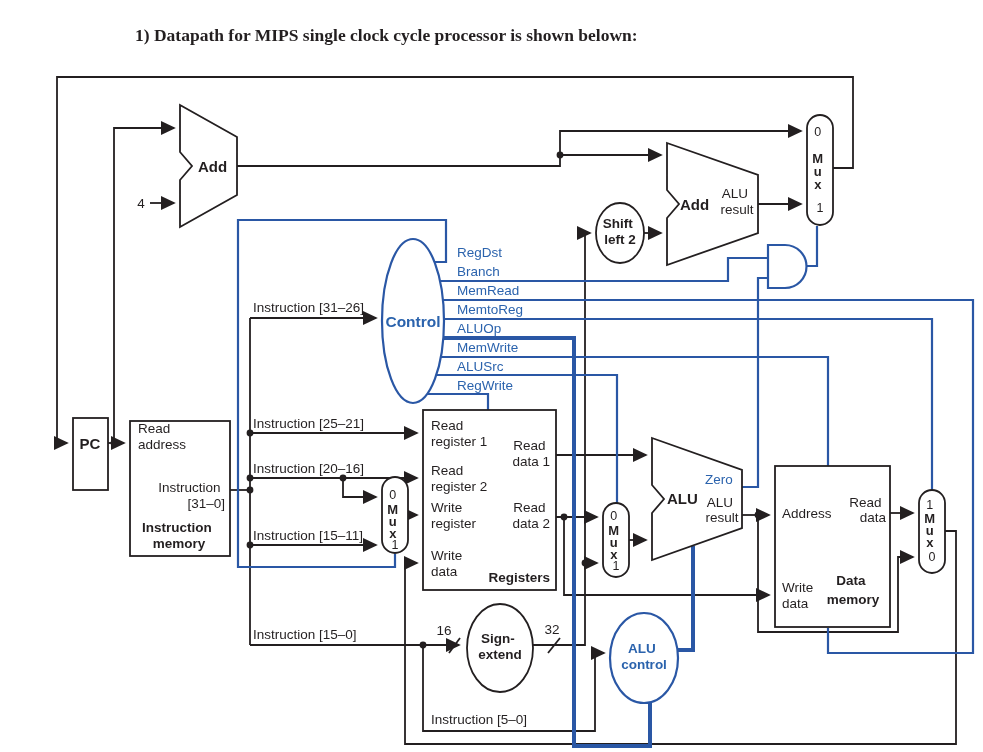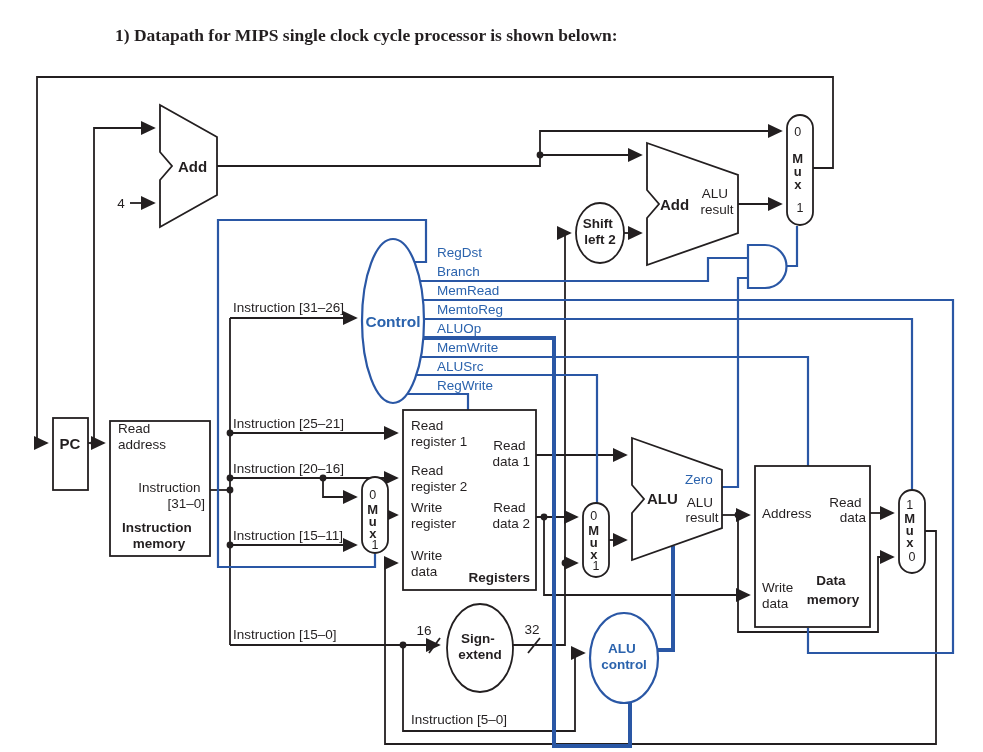--- a/index.html
+++ b/index.html
@@ -1,16 +1,16 @@
 <!DOCTYPE html>
 <html><head>
 <meta charset="utf-8">
 <style>
   html,body{margin:0;padding:0;background:#ffffff;}
-  .page{width:884px;height:752px;background:#fff;position:relative;font-family:"Liberation Sans",sans-serif;}
+  .page{width:884px;height:752px;background:#fff;position:relative;font-family:"Liberation Sans",sans-serif;margin-left:20px;}
   svg{display:block;}
   
   .wk{fill:none;stroke:#231f20;stroke-width:1.8;}
   .wu{fill:none;stroke:#2a57a5;stroke-width:2.2;}
   .wut{fill:none;stroke:#2a57a5;stroke-width:4;}
   
   .blk{fill:#ffffff;stroke:#231f20;stroke-width:1.8;}
   .blu{fill:#ffffff;stroke:#2a57a5;stroke-width:2.2;}
   .dot{fill:#231f20;stroke:none;}
   

